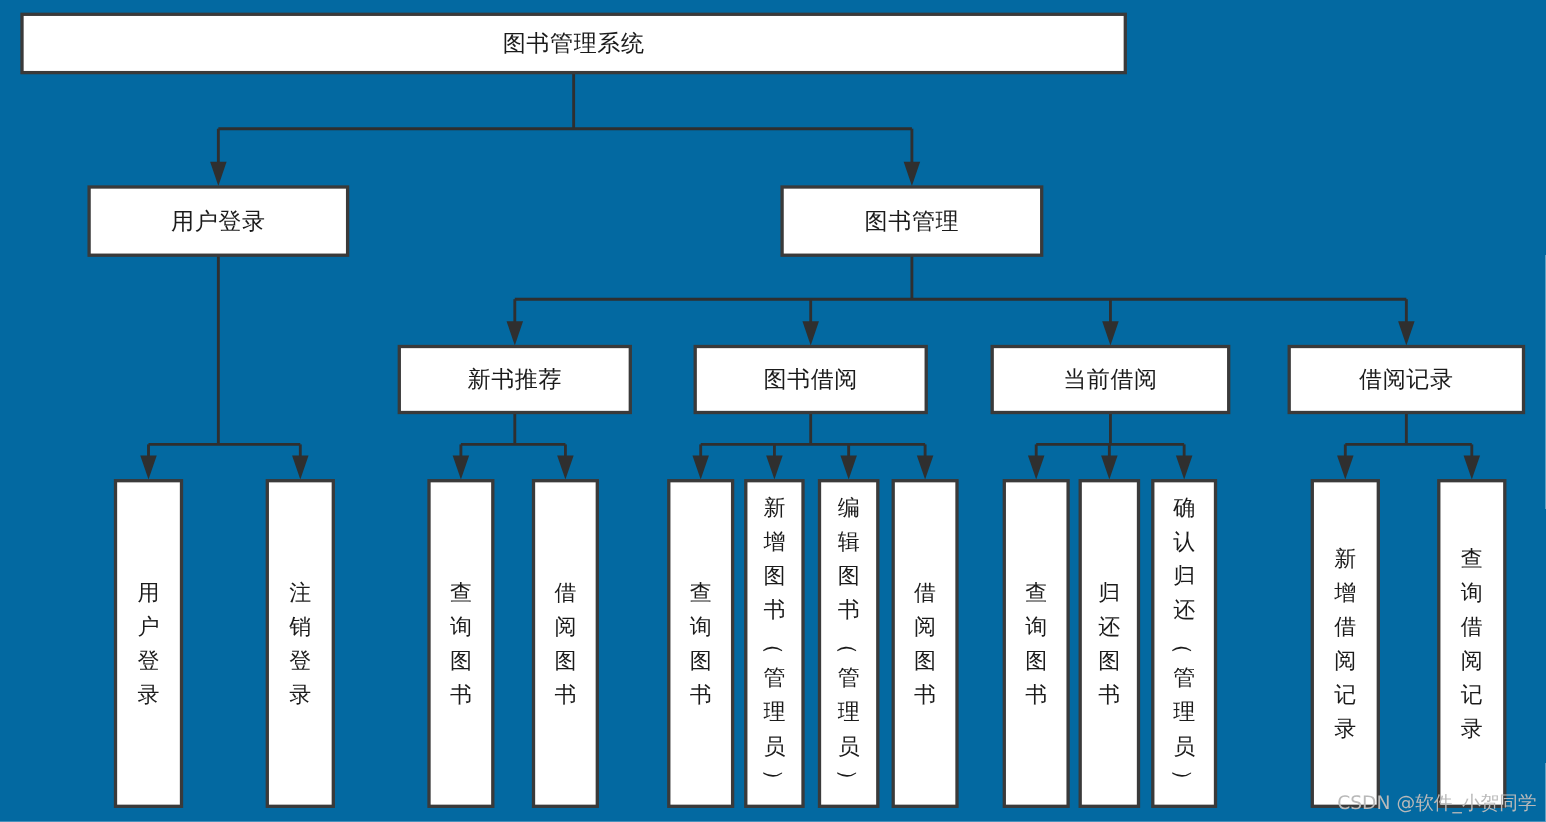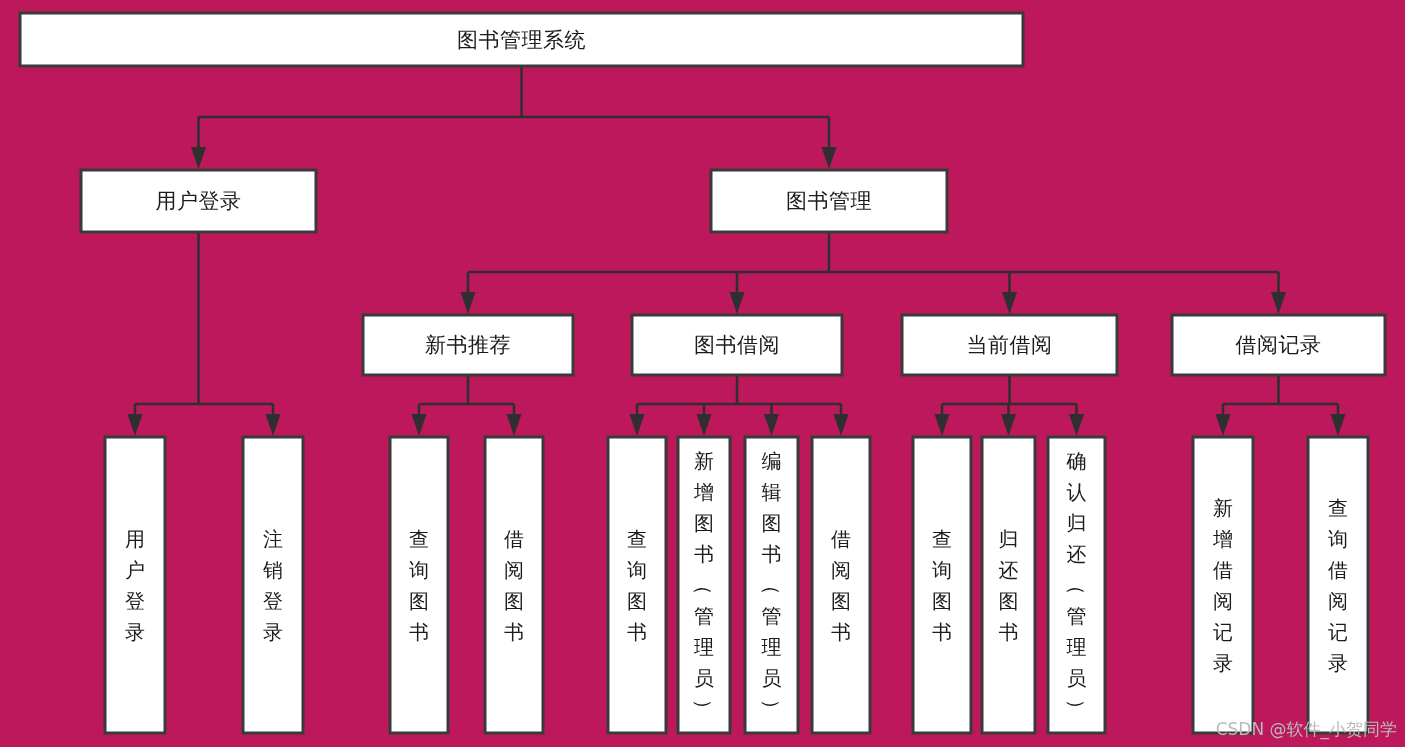--- a/index.html
+++ b/index.html
@@ -11,21 +11,21 @@
   body {
     width: 1405px;
     height: 747px;
     font-family: "DejaVu Sans", "Liberation Sans", sans-serif;
     overflow: hidden;
   }
   #diagram-root {
     position: relative;
     width: 1405px;
     height: 747px;
-    background: #be185d;
+    background: #0369a1;
     text-align: center;
   }
   svg#tree-svg {
     position: absolute;
     left: 0;
     top: 0;
     width: 1405px;
     height: 747px;
     display: block;
   }

